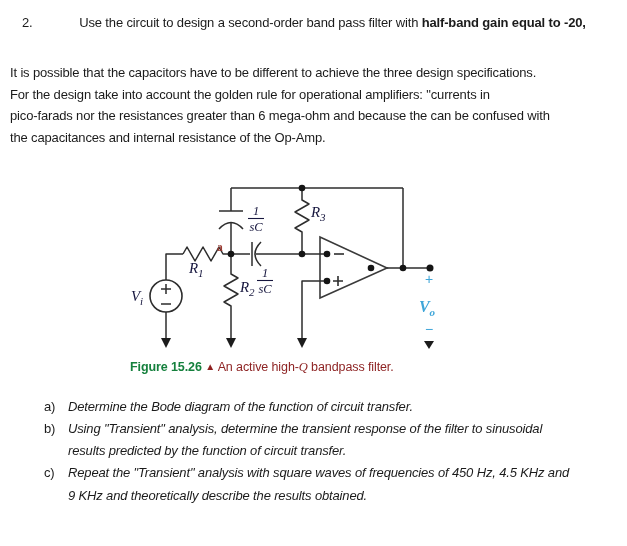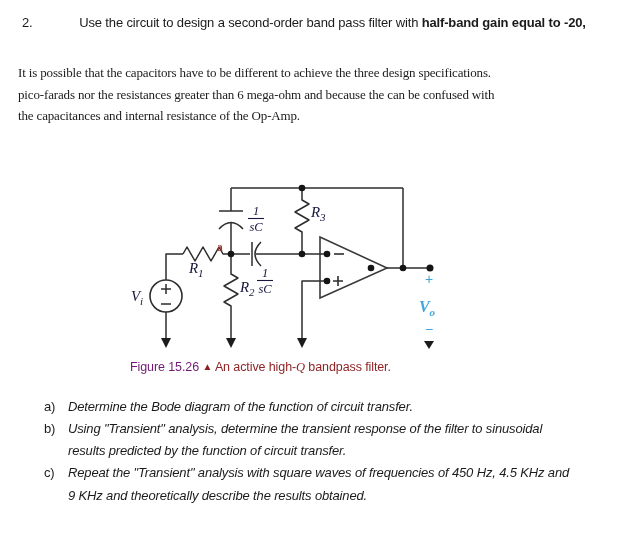--- a/index.html
+++ b/index.html
@@ -7,26 +7,26 @@
     position:relative;width:627px;height:546px;background:#ffffff;overflow:hidden;
     font-family:"Liberation Sans",sans-serif;color:#1b1b1b;font-size:13px;letter-spacing:-0.15px;
   }
   .abs{position:absolute;}
   
   #problem{left:22px;top:12px;width:596px;display:flex;}
   #problem .marker{width:25px;flex:0 0 25px;line-height:22px;}
   #problem .lines{flex:1;line-height:22px;text-align:center;}
   .b{font-weight:700;}
   
-  #paragraph{left:18px;top:62px;width:596px;line-height:21.6px;font-family:Liberation Serif, serif;}
+  #paragraph{left:10px;top:62px;width:596px;line-height:21.6px;}
   
   #circuit-svg{left:0;top:0;width:627px;height:546px;}
   
   #caption{left:130px;top:360px;width:360px;font-size:12.5px;letter-spacing:-0.1px;color:#8E2424;}
-  #caption .cap-label{font-weight:400;color:#701a75;}
+  #caption .cap-label{font-weight:700;color:#15803d;}
   #caption .cap-marker{color:#8E1F1F;font-size:10px;position:relative;top:-1px;}
   
   #questions{left:44px;top:396px;width:575px;}
   .q-row{display:flex;}
   .q-marker{width:24px;flex:0 0 24px;line-height:22.15px;}
   .q-lines{flex:1;}
   .q-line{line-height:22.15px;font-style:italic;}
   i.serif-q{font-family:"Liberation Serif",serif;}
 </style>
 </head>
@@ -36,20 +36,21 @@
 
   <div id="problem" class="abs">
     <div class="marker">2.</div>
     <div class="lines">
       <div><span>Use the circuit to design a second-order band pass filter with </span><span class="b">half-band gain equal to -20,</span></div>
     </div>
   </div>
 
   <div id="paragraph" class="abs">
     <div>It is possible that the capacitors have to be different to achieve the three design specifications.</div>
+    <div>For the design take into account the golden rule for operational amplifiers: "currents in</div>
     <div>pico-farads nor the resistances greater than 6 mega-ohm and because the can be confused with</div>
     <div>the capacitances and internal resistance of the Op-Amp.</div>
   </div>
 
   <svg id="circuit-svg" class="abs" viewBox="0 0 627 546">
 
     <polygon points="320,237 320,298 387,268" fill="#ffffff" stroke="#3A3A3A" stroke-width="1.6"></polygon>
 
     <g stroke="#2D2D2D" stroke-width="1.5" fill="none" stroke-linejoin="round">
       <path d="M166,280 V254 H183"></path>

